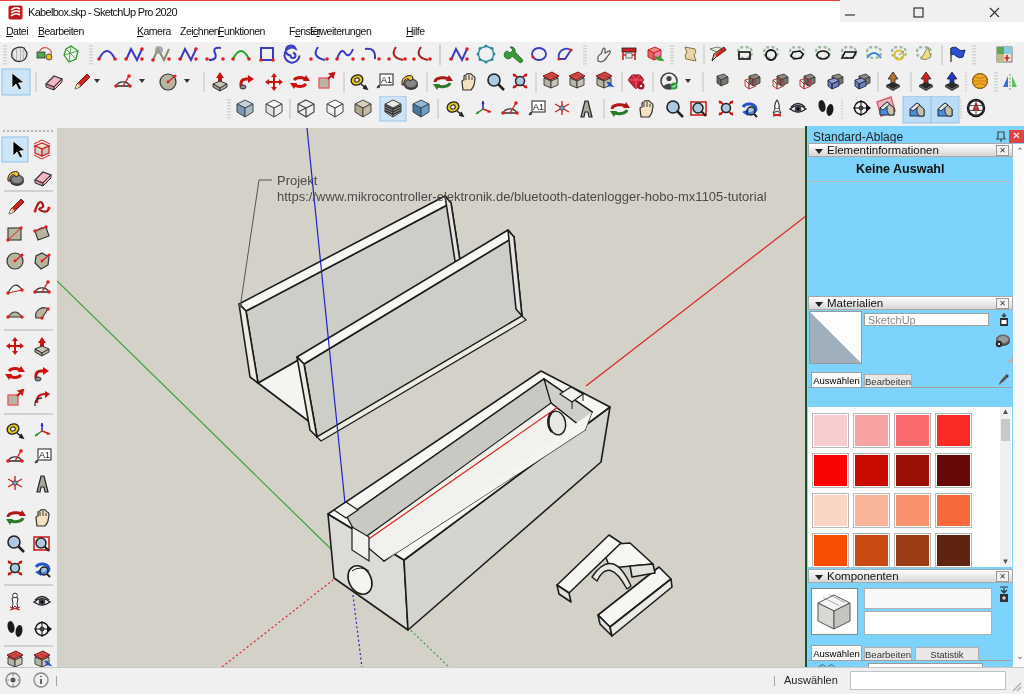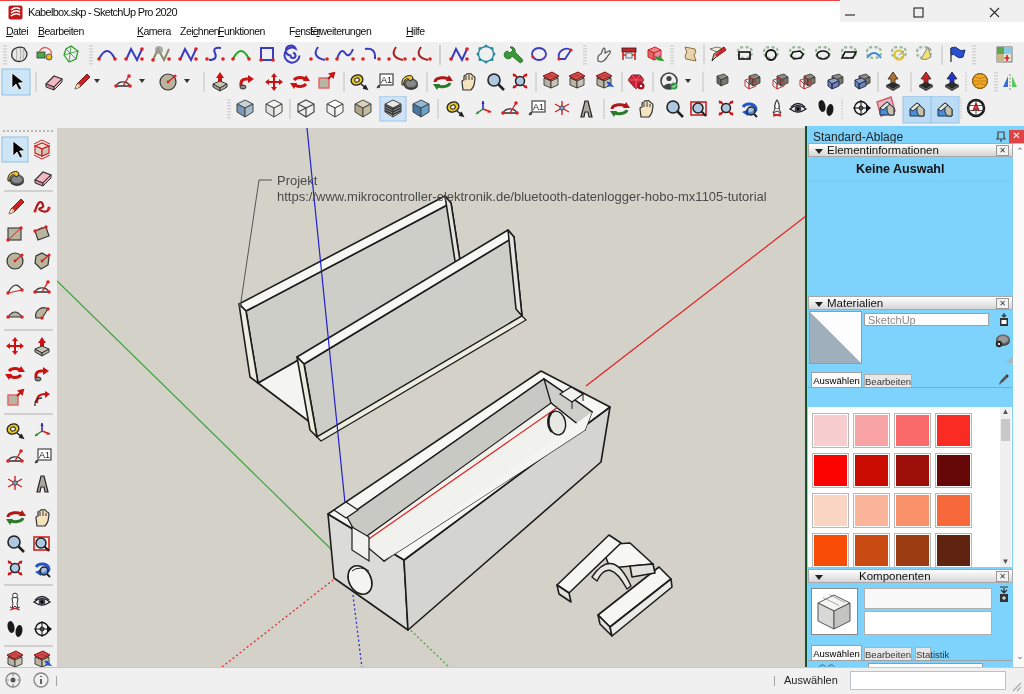--- a/index.html
+++ b/index.html
@@ -936,21 +936,21 @@
       <div style="position:absolute;left:45px;top:126px;width:37px;height:35px;background:#c94a12;border:1px solid #b8b8b8;box-shadow:inset 0 0 0 1px #fff;"></div>
       <div style="position:absolute;left:86px;top:126px;width:37px;height:35px;background:#9c3c12;border:1px solid #b8b8b8;box-shadow:inset 0 0 0 1px #fff;"></div>
       <div style="position:absolute;left:127px;top:126px;width:37px;height:35px;background:#5e2410;border:1px solid #b8b8b8;box-shadow:inset 0 0 0 1px #fff;"></div>
       <div style="position:absolute;left:192px;top:0px;width:11px;height:160px;background:#f0f0f0;">
         <div style="font-size:8px;color:#555;text-align:center;line-height:10px;">▲</div>
         <div style="position:absolute;left:1px;top:12px;width:9px;height:22px;background:#c8c8c8;"></div>
         <div style="position:absolute;bottom:0;width:100%;font-size:8px;color:#555;text-align:center;line-height:10px;">▼</div>
       </div>
     </div>
     <div style="position:absolute;left:1px;top:443px;width:205px;height:14px;background:linear-gradient(#ffffff,#d6d6d6);border:1px solid #a8a8a8;">
-      <span style="position:absolute;left:18px;top:0px;font-size:11.5px;color:#111;margin-left:32px;">Komponenten</span>
+      <span style="position:absolute;left:18px;top:0px;font-size:11.5px;color:#111;">Komponenten</span>
       <svg width="10" height="8" style="position:absolute;left:6px;top:4px">
         <path d="M0,1 L8,1 L4,6 Z" fill="#222"></path>
       </svg>
       <div style="position:absolute;right:3px;top:1px;width:13px;height:11px;background:#f2f2f2;border:1px solid #999;font-size:8px;line-height:10px;text-align:center;color:#333;">✕</div>
     </div>
     <div style="position:absolute;left:4px;top:462px;width:47px;height:47px;background:#fff;border:1px solid #888;"><svg width="45" height="45">
         <g transform="translate(6,6)">
           <path d="M16,0 L32,8 L16,16 L0,8 Z" fill="#f4f4f2" stroke="#555"></path>
           <path d="M0,8 L16,16 L16,34 L0,26 Z" fill="#d8d8d4" stroke="#555"></path>
           <path d="M32,8 L16,16 L16,34 L32,26 Z" fill="#c4c4c0" stroke="#555"></path>
@@ -960,21 +960,21 @@
     <div style="position:absolute;left:57px;top:462px;width:128px;height:21px;background:#f8f8f8;border:1px solid #b0b0b0;"></div>
     <div style="position:absolute;left:57px;top:485px;width:128px;height:24px;background:#fff;border:1px solid #b0b0b0;"></div>
     <svg width="16" height="18" style="position:absolute;left:189px;top:460px">
       <path d="M4,1 L12,1 M8,2 L8,6 M5,4 L8,7 L11,4" stroke="#333" stroke-width="1.2" fill="none"></path>
       <rect x="4" y="8" width="8" height="8" fill="#333"></rect>
       <path d="M6,12 L10,12 M8,10 L8,14" stroke="#fff" stroke-width="1"></path>
     </svg>
     <div style="position:absolute;left:1px;top:519px;width:204px;height:16px;border-bottom:1px solid #a0a0a0;">
       <div style="position:absolute;left:3px;top:0;width:51px;height:15px;background:#fafafa;border:1px solid #a0a0a0;border-bottom:none;font-size:9.5px;text-align:center;line-height:15px;">Auswählen</div>
       <div style="position:absolute;left:56px;top:2px;width:48px;height:13px;background:#e8e8e8;border:1px solid #b0b0b0;border-bottom:none;font-size:9.5px;text-align:center;line-height:13px;color:#333;">Bearbeiten</div>
-      <div style="position:absolute;left:107px;top:2px;width:16px;height:13px;background:#e8e8e8;border:1px solid #b0b0b0;border-bottom:none;font-size:9.5px;text-align:center;line-height:13px;color:#333;">Statistik</div>
+      <div style="position:absolute;left:107px;top:2px;width:64px;height:13px;background:#e8e8e8;border:1px solid #b0b0b0;border-bottom:none;font-size:9.5px;text-align:center;line-height:13px;color:#333;">Statistik</div>
     </div>
     <div style="position:absolute;left:1px;top:536px;width:204px;height:5px;overflow:hidden;">
       <span style="position:absolute;left:10px;top:0px;font-size:10px;color:#444;">◎◎</span>
       <div style="position:absolute;left:60px;top:1px;width:115px;height:10px;background:#fff;border:1px solid #999;"></div>
     </div>
     <div style="position:absolute;left:206px;top:18px;width:13px;height:523px;background:#fafafa;"></div>
     <div style="position:absolute;left:207px;top:20px;width:12px;height:14px;font-size:9px;color:#666;text-align:center;">⌃</div>
     <div style="position:absolute;left:207px;top:525px;width:12px;height:14px;font-size:9px;color:#666;text-align:center;">⌄</div>
   </div>
 <div style="position:absolute;left:0;top:667px;width:1024px;height:27px;background:#f0f0f0;border-top:1px solid #c8c8c8;font-size:11px;color:#222;">

